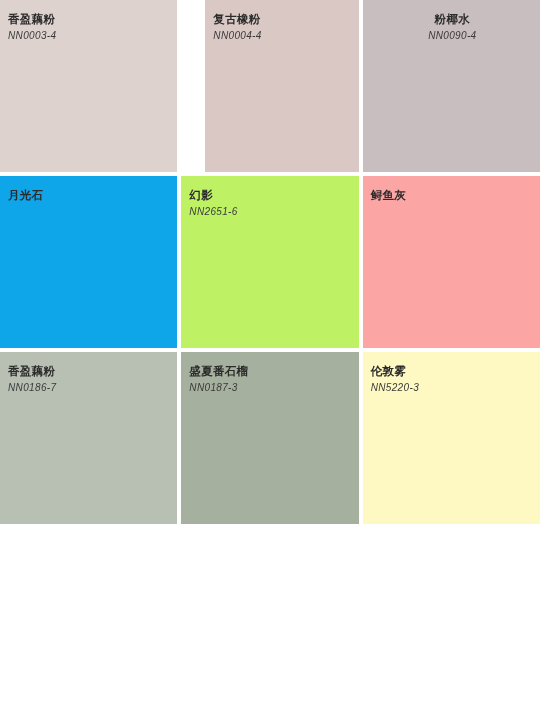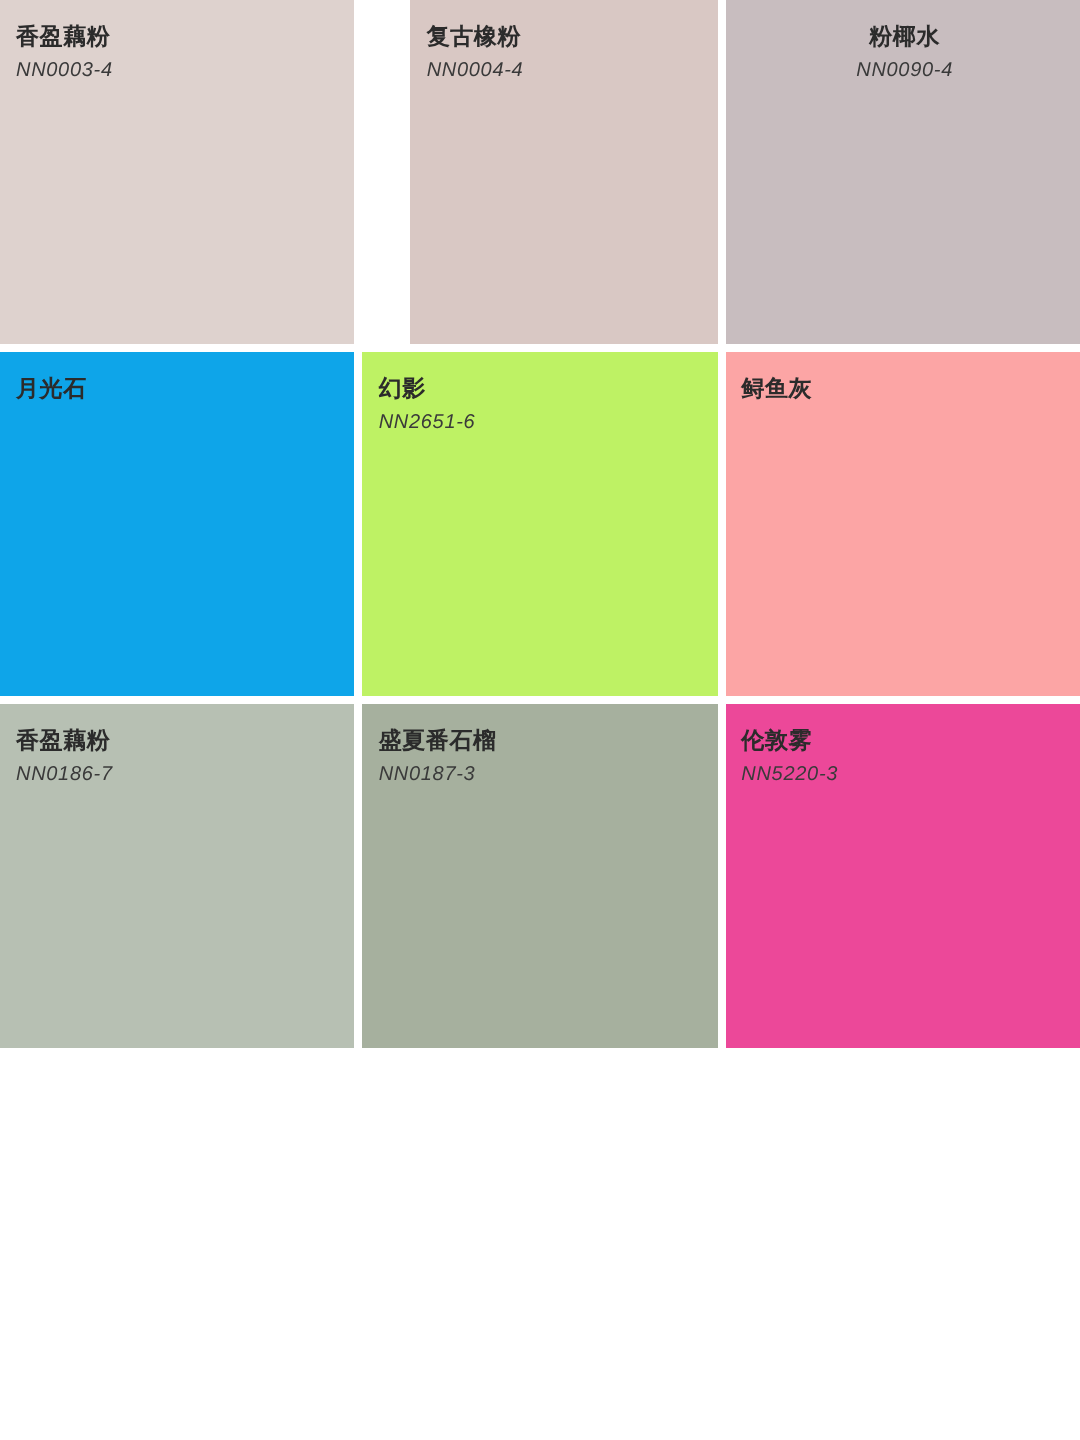--- a/index.html
+++ b/index.html
@@ -109,20 +109,20 @@
     </div>
   </div>
 
   <div class="swatch" style="background-color: rgb(166, 176, 158);">
     <div class="swatch-label">
       <span class="swatch-name">盛夏番石榴</span>
       <span class="swatch-code">NN0187-3</span>
     </div>
   </div>
 
-  <div class="swatch" style="background-color: #ec4899;">
+  <div class="swatch" style="background-color: #fef9c3;">
     <div class="swatch-label">
       <span class="swatch-name">伦敦雾</span>
       <span class="swatch-code">NN5220-3</span>
     </div>
   </div>
 
 </div>
 
 </body></html>

